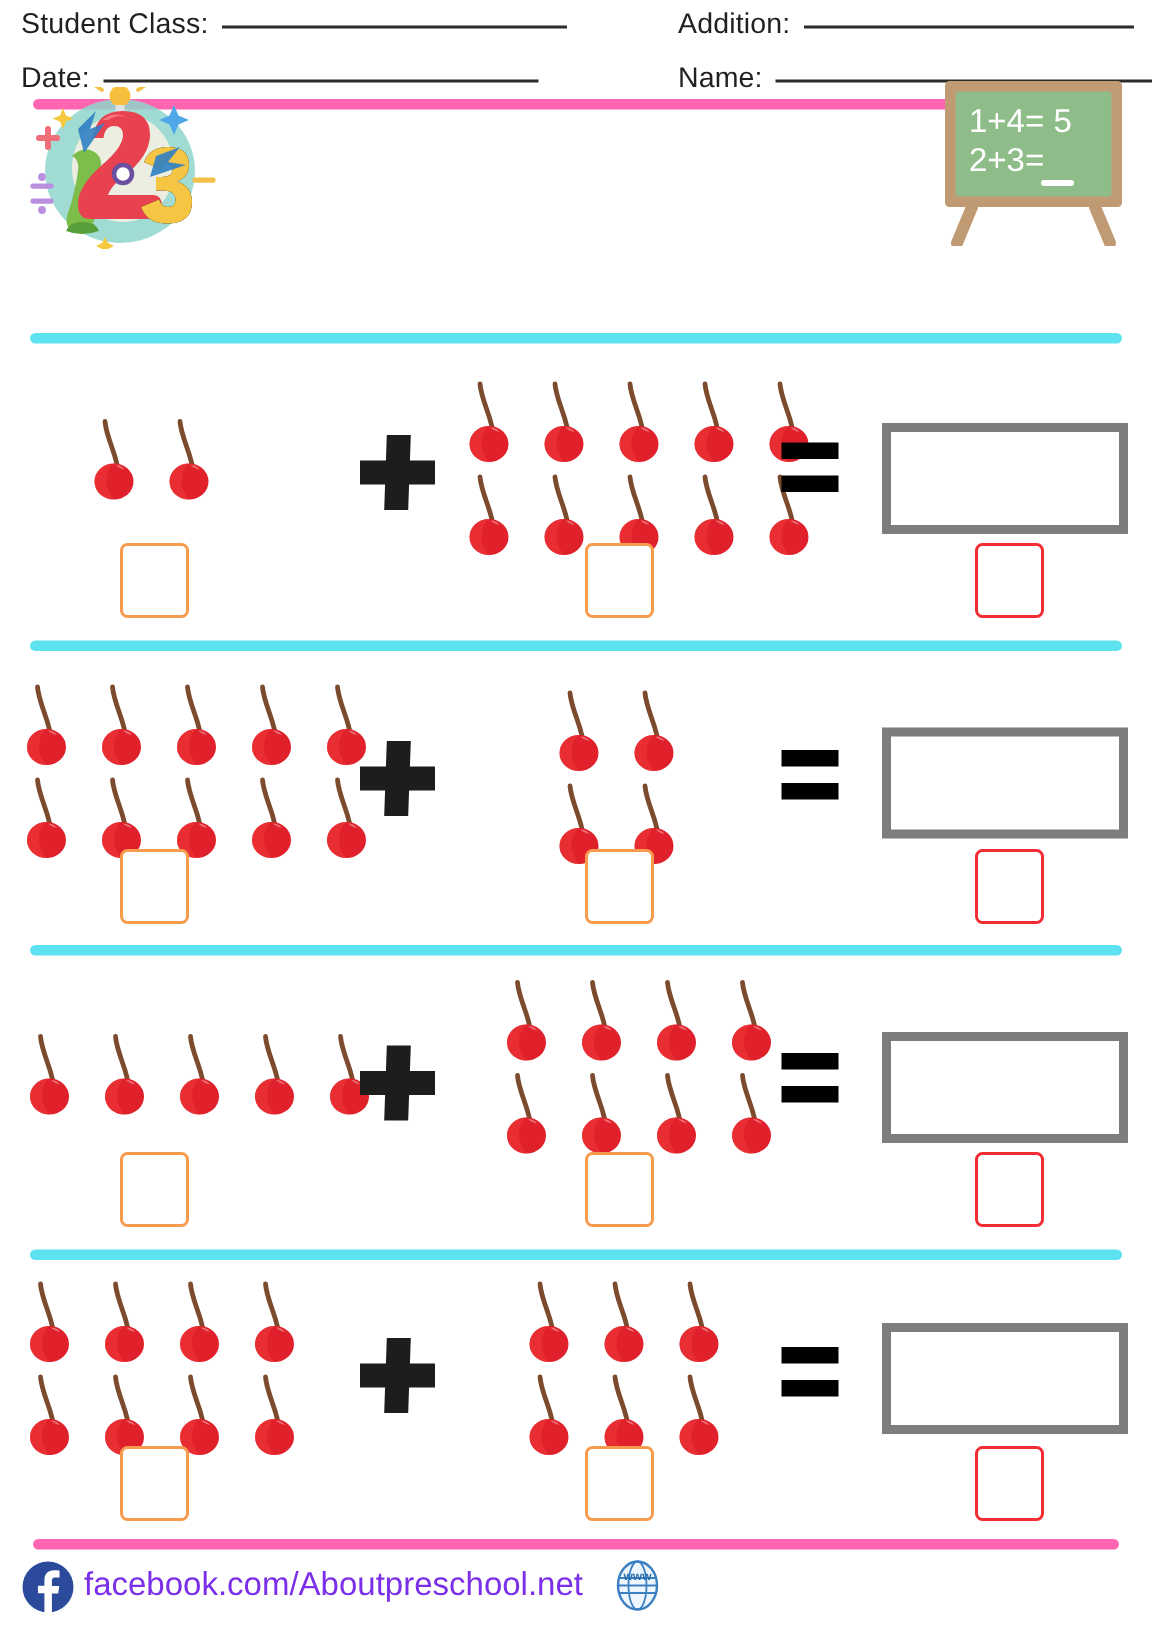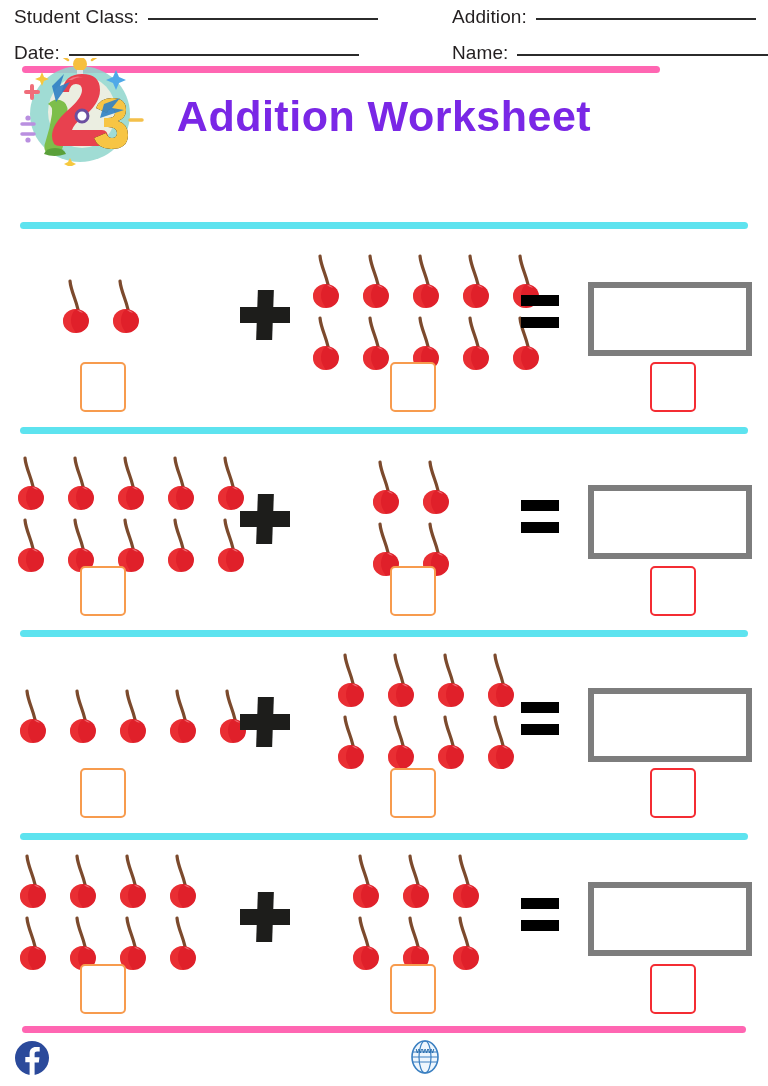--- a/index.html
+++ b/index.html
@@ -165,22 +165,32 @@
 
       <path d="M44 28 L56 16 L52 28 L62 24 L48 44 Z" fill="#2f7fc4" opacity="0.9"></path>
       <path d="M96 46 L112 40 L104 50 L116 52 L92 60 Z" fill="#2f7fc4" opacity="0.9"></path>
       <circle cx="74" cy="58" r="6" fill="#ffffff" stroke="#6b4fa0" stroke-width="3"></circle>
       <path d="M108 12 l3 7 l7 3 l-7 3 l-3 7 l-3 -7 l-7 -3 l7 -3 z" fill="#4fa9e8"></path>
       <path d="M34 14 l2 5 l5 2 l-5 2 l-2 5 l-2 -5 l-5 -2 l5 -2 z" fill="#f6c83e"></path>
       <path d="M62 100 l2 4 l4 2 l-4 2 l-2 4 l-2 -4 l-4 -2 l4 -2 z" fill="#f6c83e"></path>
     </svg>
   </div>
 
-  <div class="title">Addition Worksheet</div>
-
+
+  <div class="board">
+    <svg width="126" height="112" viewBox="0 0 126 112" xmlns="http://www.w3.org/2000/svg">
+      <rect x="4" y="2" width="118" height="84" rx="3" fill="#c09a72"></rect>
+      <rect x="11" y="9" width="104" height="70" rx="2" fill="#8fbd8a"></rect>
+      <path d="M22 86 L12 110" stroke="#c09a72" stroke-width="8" stroke-linecap="round"></path>
+      <path d="M104 86 L114 110" stroke="#c09a72" stroke-width="8" stroke-linecap="round"></path>
+      <text x="20" y="36" font-family="Liberation Sans, sans-serif" font-size="22" fill="#ffffff">1+4= 5</text>
+      <text x="20" y="62" font-family="Liberation Sans, sans-serif" font-size="22" fill="#ffffff">2+3=</text>
+      <rect x="68" y="68" width="22" height="4" rx="2" fill="#ffffff"></rect>
+    </svg>
+  </div>
 
 
   <div class="cyan-rule" style="top:222px;"></div>
   <div class="cyan-rule" style="top:427px;"></div>
   <div class="cyan-rule" style="top:630px;"></div>
   <div class="cyan-rule" style="top:833px;"></div>
   <div class="pink-rule-footer"></div>
 
   <div id="problems-container">
       <div class="problem" style="top:232px;">
@@ -713,20 +723,21 @@
       </div>
     </div>
 
   <div class="footer">
     <div class="fb-icon">
       <svg width="36" height="36" viewBox="0 0 36 36" xmlns="http://www.w3.org/2000/svg">
         <circle cx="18" cy="18" r="17" fill="#2b4a9b"></circle>
         <path d="M20.6 36 V22.4 h4.2 l0.7 -5.1 h-4.9 v-3.2 c0 -1.5 0.4 -2.5 2.5 -2.5 h2.6 V7.1 c-0.5 -0.1 -2 -0.2 -3.8 -0.2 c-3.8 0 -6.3 2.3 -6.3 6.5 v3.7 h-4.3 v5.1 h4.3 V36 z" fill="#ffffff"></path>
       </svg>
     </div>
+    <div class="fb-text">facebook.com/Aboutpreschool.net</div>
     <div class="globe-icon">
       <svg width="34" height="34" viewBox="0 0 34 34" xmlns="http://www.w3.org/2000/svg">
         <ellipse cx="17" cy="17" rx="13" ry="16" fill="#eef6fd" stroke="#3a7fc1" stroke-width="1.6"></ellipse>
         <ellipse cx="17" cy="17" rx="6" ry="16" fill="none" stroke="#3a7fc1" stroke-width="1.2"></ellipse>
         <path d="M4 12 h26 M4 22 h26 M4 17 h26" stroke="#3a7fc1" stroke-width="1.2" fill="none"></path>
         <text x="17" y="13" text-anchor="middle" font-family="Liberation Sans, sans-serif" font-size="8" font-weight="bold" fill="#2b6fae">www</text>
       </svg>
     </div>
   </div>
 

